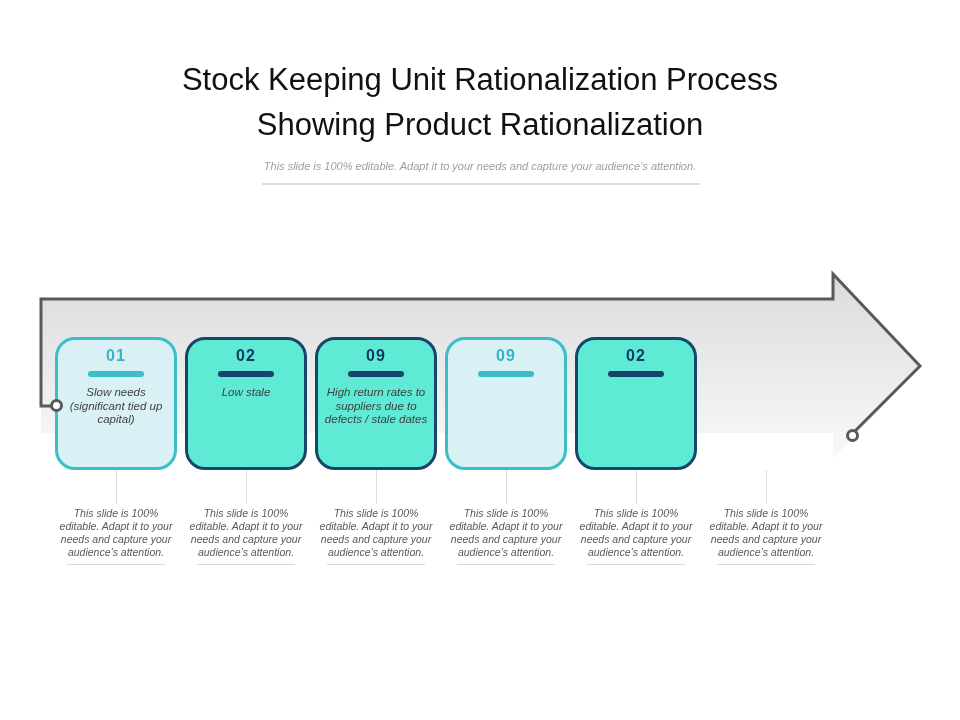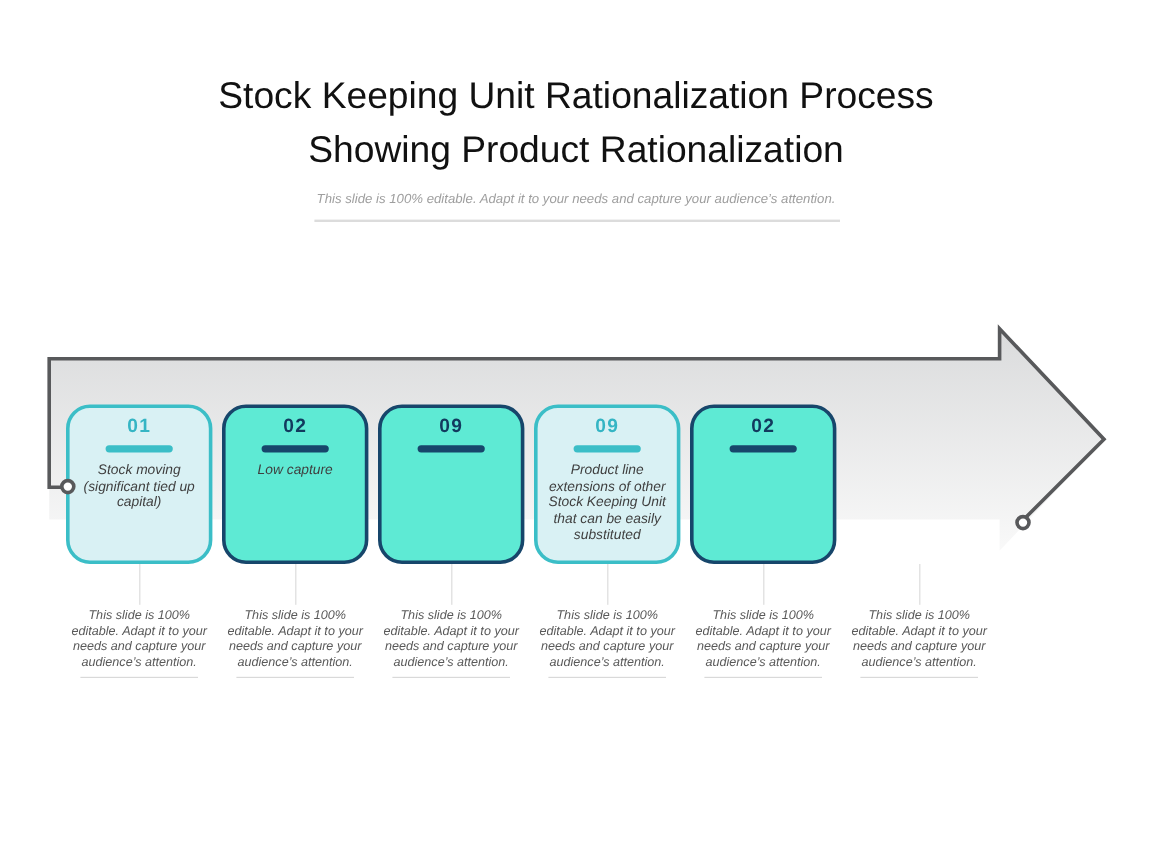--- a/index.html
+++ b/index.html
@@ -95,35 +95,35 @@
       </linearGradient>
     </defs>
     <polygon points="41,299 833,299 833,274 920,366 833,459 833,433 41,433" fill="url(#arrowGrad)"></polygon>
     <polyline points="57,406 41,406 41,299 833,299 833,274 920,366 852,434" fill="none" stroke="#58595b" stroke-width="3"></polyline>
   </svg>
 
   <div class="boxes">
     <div class="step-box teal">
       <div class="step-num">01</div>
       <div class="step-bar"></div>
-      <div class="step-label">Stock moving (significant tied up capital)</div>
+      <div class="step-label">Slow needs (significant tied up capital)</div>
     </div>
     <div class="step-box navy">
       <div class="step-num">02</div>
       <div class="step-bar"></div>
-      <div class="step-label">Low capture</div>
+      <div class="step-label">Low stale</div>
     </div>
     <div class="step-box navy">
       <div class="step-num">09</div>
       <div class="step-bar"></div>
+      <div class="step-label">High return rates to suppliers due to defects / stale dates</div>
     </div>
     <div class="step-box teal">
       <div class="step-num">09</div>
       <div class="step-bar"></div>
-      <div class="step-label">Product line extensions of other Stock Keeping Unit that can be easily substituted</div>
     </div>
     <div class="step-box navy">
       <div class="step-num">02</div>
       <div class="step-bar"></div>
     </div>
   </div>
 
   <div class="connector" style="left:116px"></div>
   <div class="connector" style="left:246px"></div>
   <div class="connector" style="left:376px"></div>

